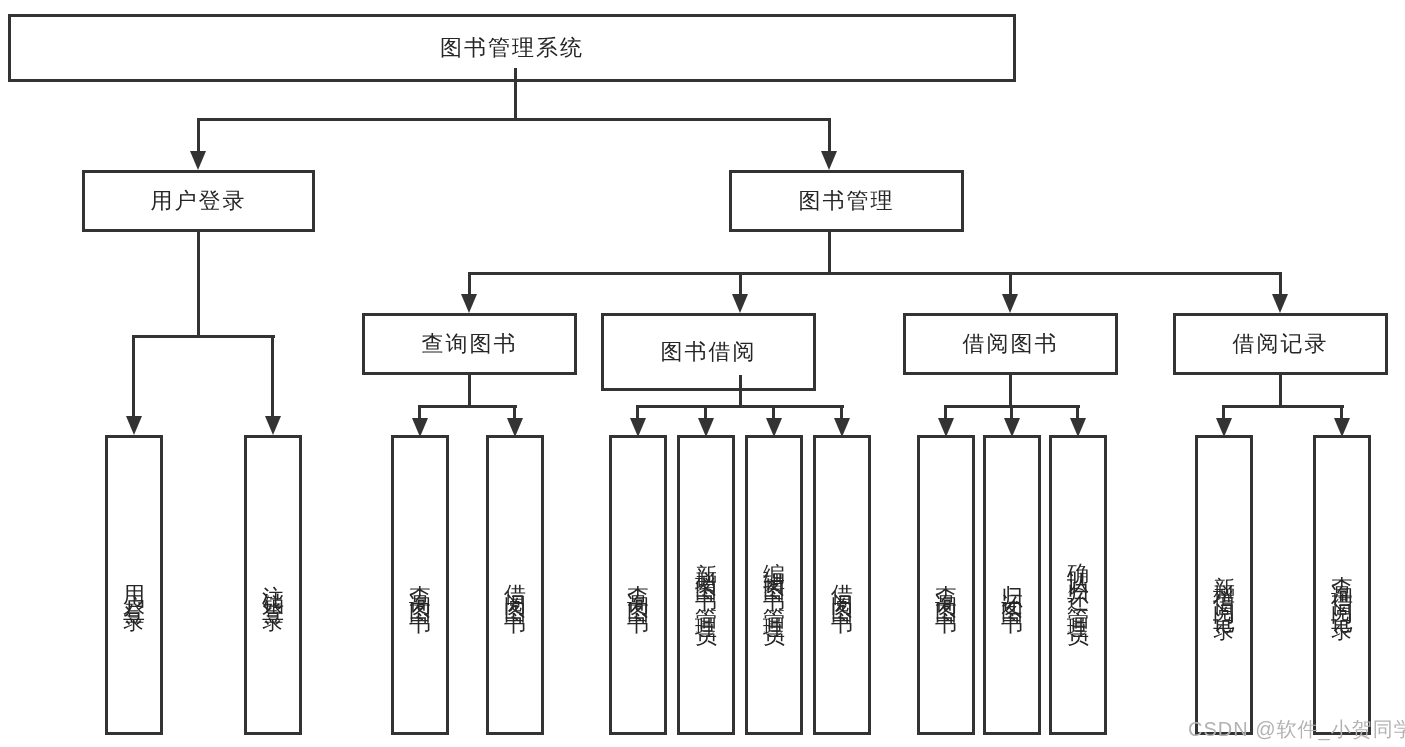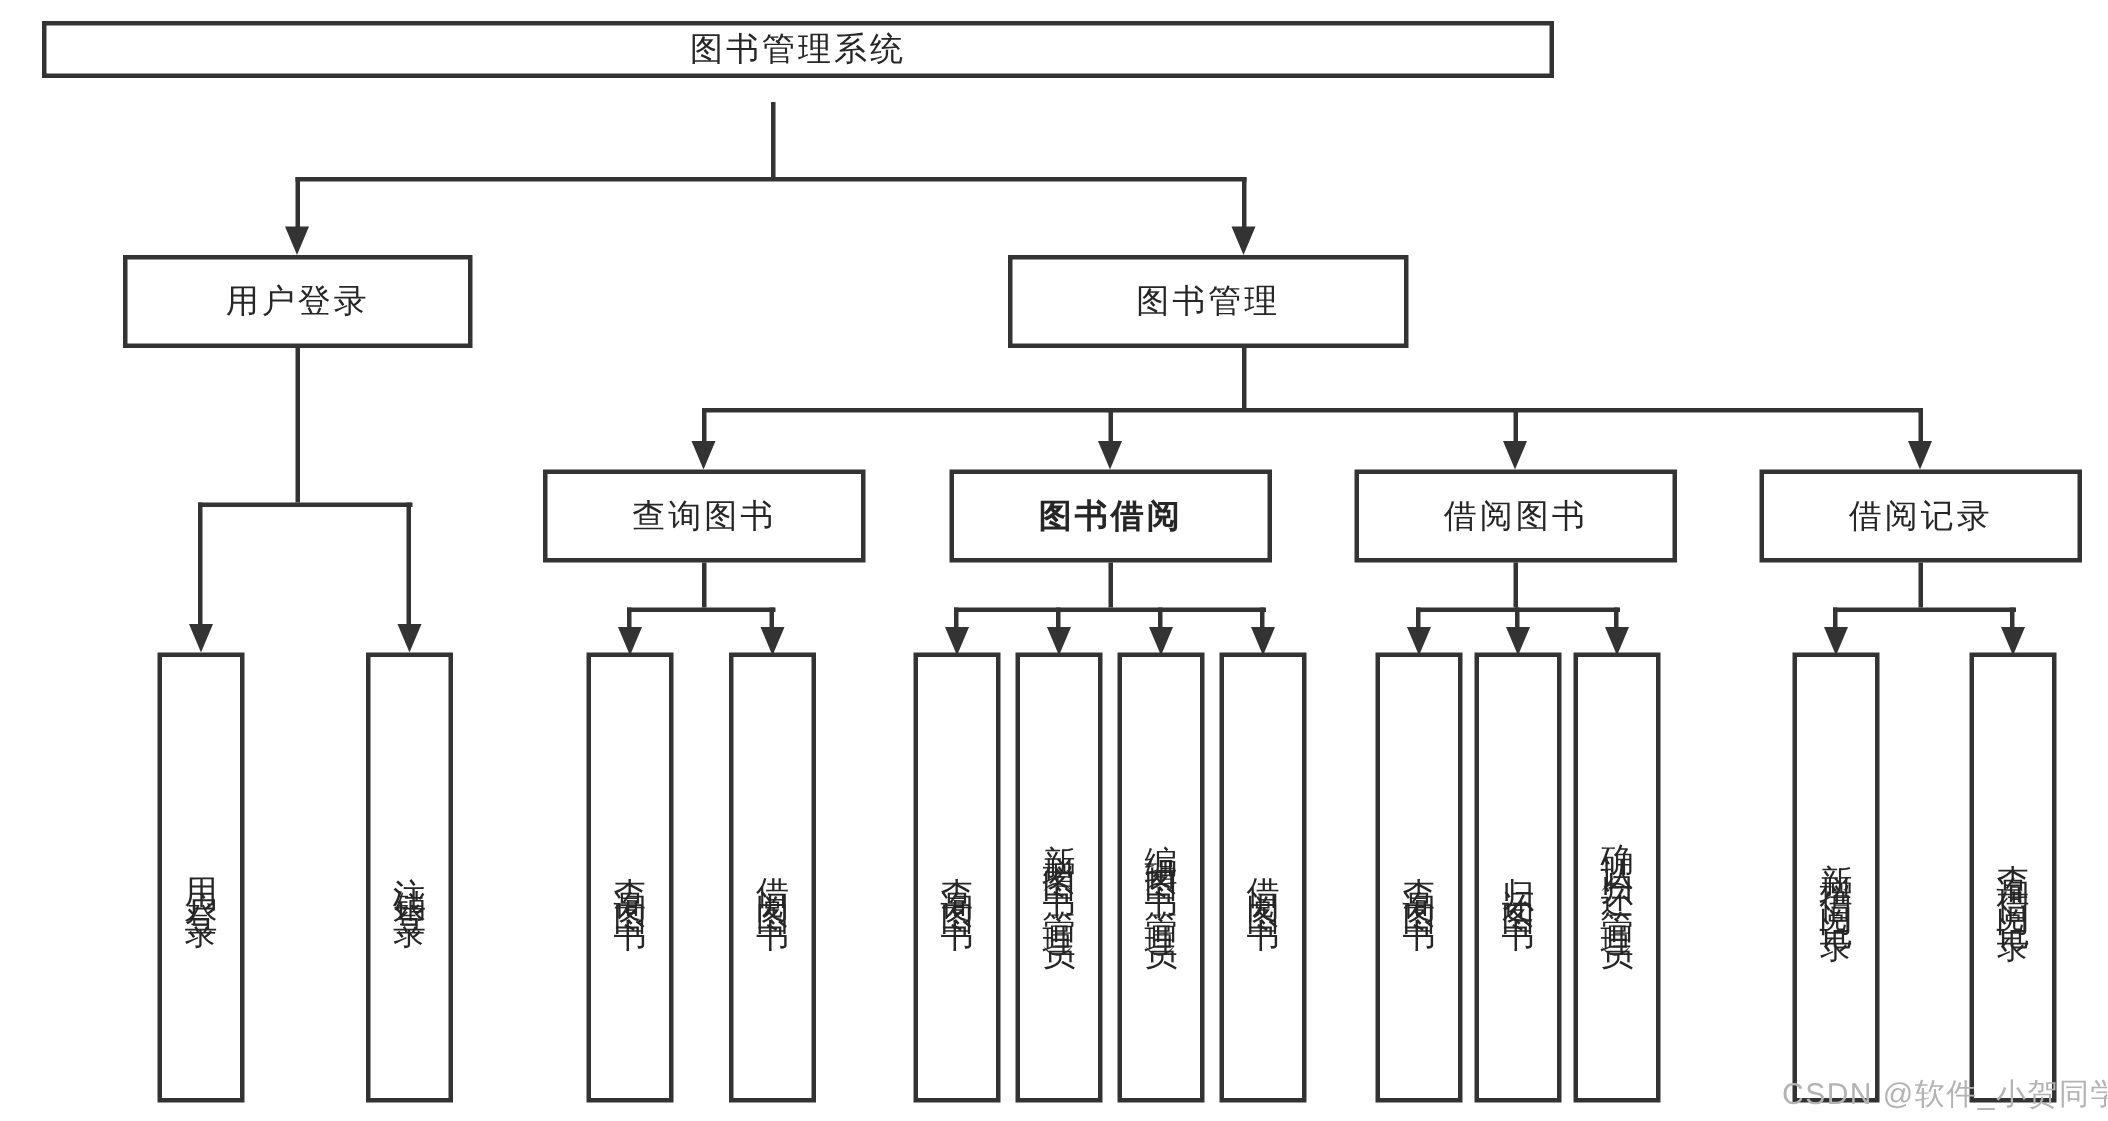--- a/index.html
+++ b/index.html
@@ -29,25 +29,25 @@
   .hbox { font-size: 22px; letter-spacing: 2px; white-space: nowrap; }
   .vbox span {
     writing-mode: vertical-rl;
     text-orientation: mixed;
     font-size: 22px;
     letter-spacing: 9px;
     line-height: 1;
     white-space: nowrap;
   }
   
-  .n-root     { left: 28px;   top: 14px;  width: 1008px; height: 38px; }
+  .n-root     { left: 8px;   top: 14px;  width: 1008px; height: 68px; }
   .n-login    { left: 82px;   top: 170px; width: 233px;  height: 62px; }
-  .n-mgmt     { left: 672px;  top: 170px; width: 267px;  height: 62px; }
+  .n-mgmt     { left: 729px;  top: 170px; width: 235px;  height: 62px; }
   .n-newbooks { left: 362px;  top: 313px; width: 215px;  height: 62px; }
-  .n-borrow   { left: 633px;  top: 313px; width: 215px;  height: 62px; font-weight: bold; }
+  .n-borrow   { left: 601px;  top: 313px; width: 215px;  height: 78px; }
   .n-current  { left: 903px;  top: 313px; width: 215px;  height: 62px; }
   .n-records  { left: 1173px; top: 313px; width: 215px;  height: 62px; }
   .leaf       { top: 435px; width: 58px; height: 300px; }
   .n-leaf-login  { left: 105px; }
   .n-leaf-logout { left: 244px; }
   .n-nb-query    { left: 391px; }
   .n-nb-borrow   { left: 486px; }
   .n-bw-query    { left: 609px; }
   .n-bw-add      { left: 677px; }
   .n-bw-edit     { left: 745px; }

